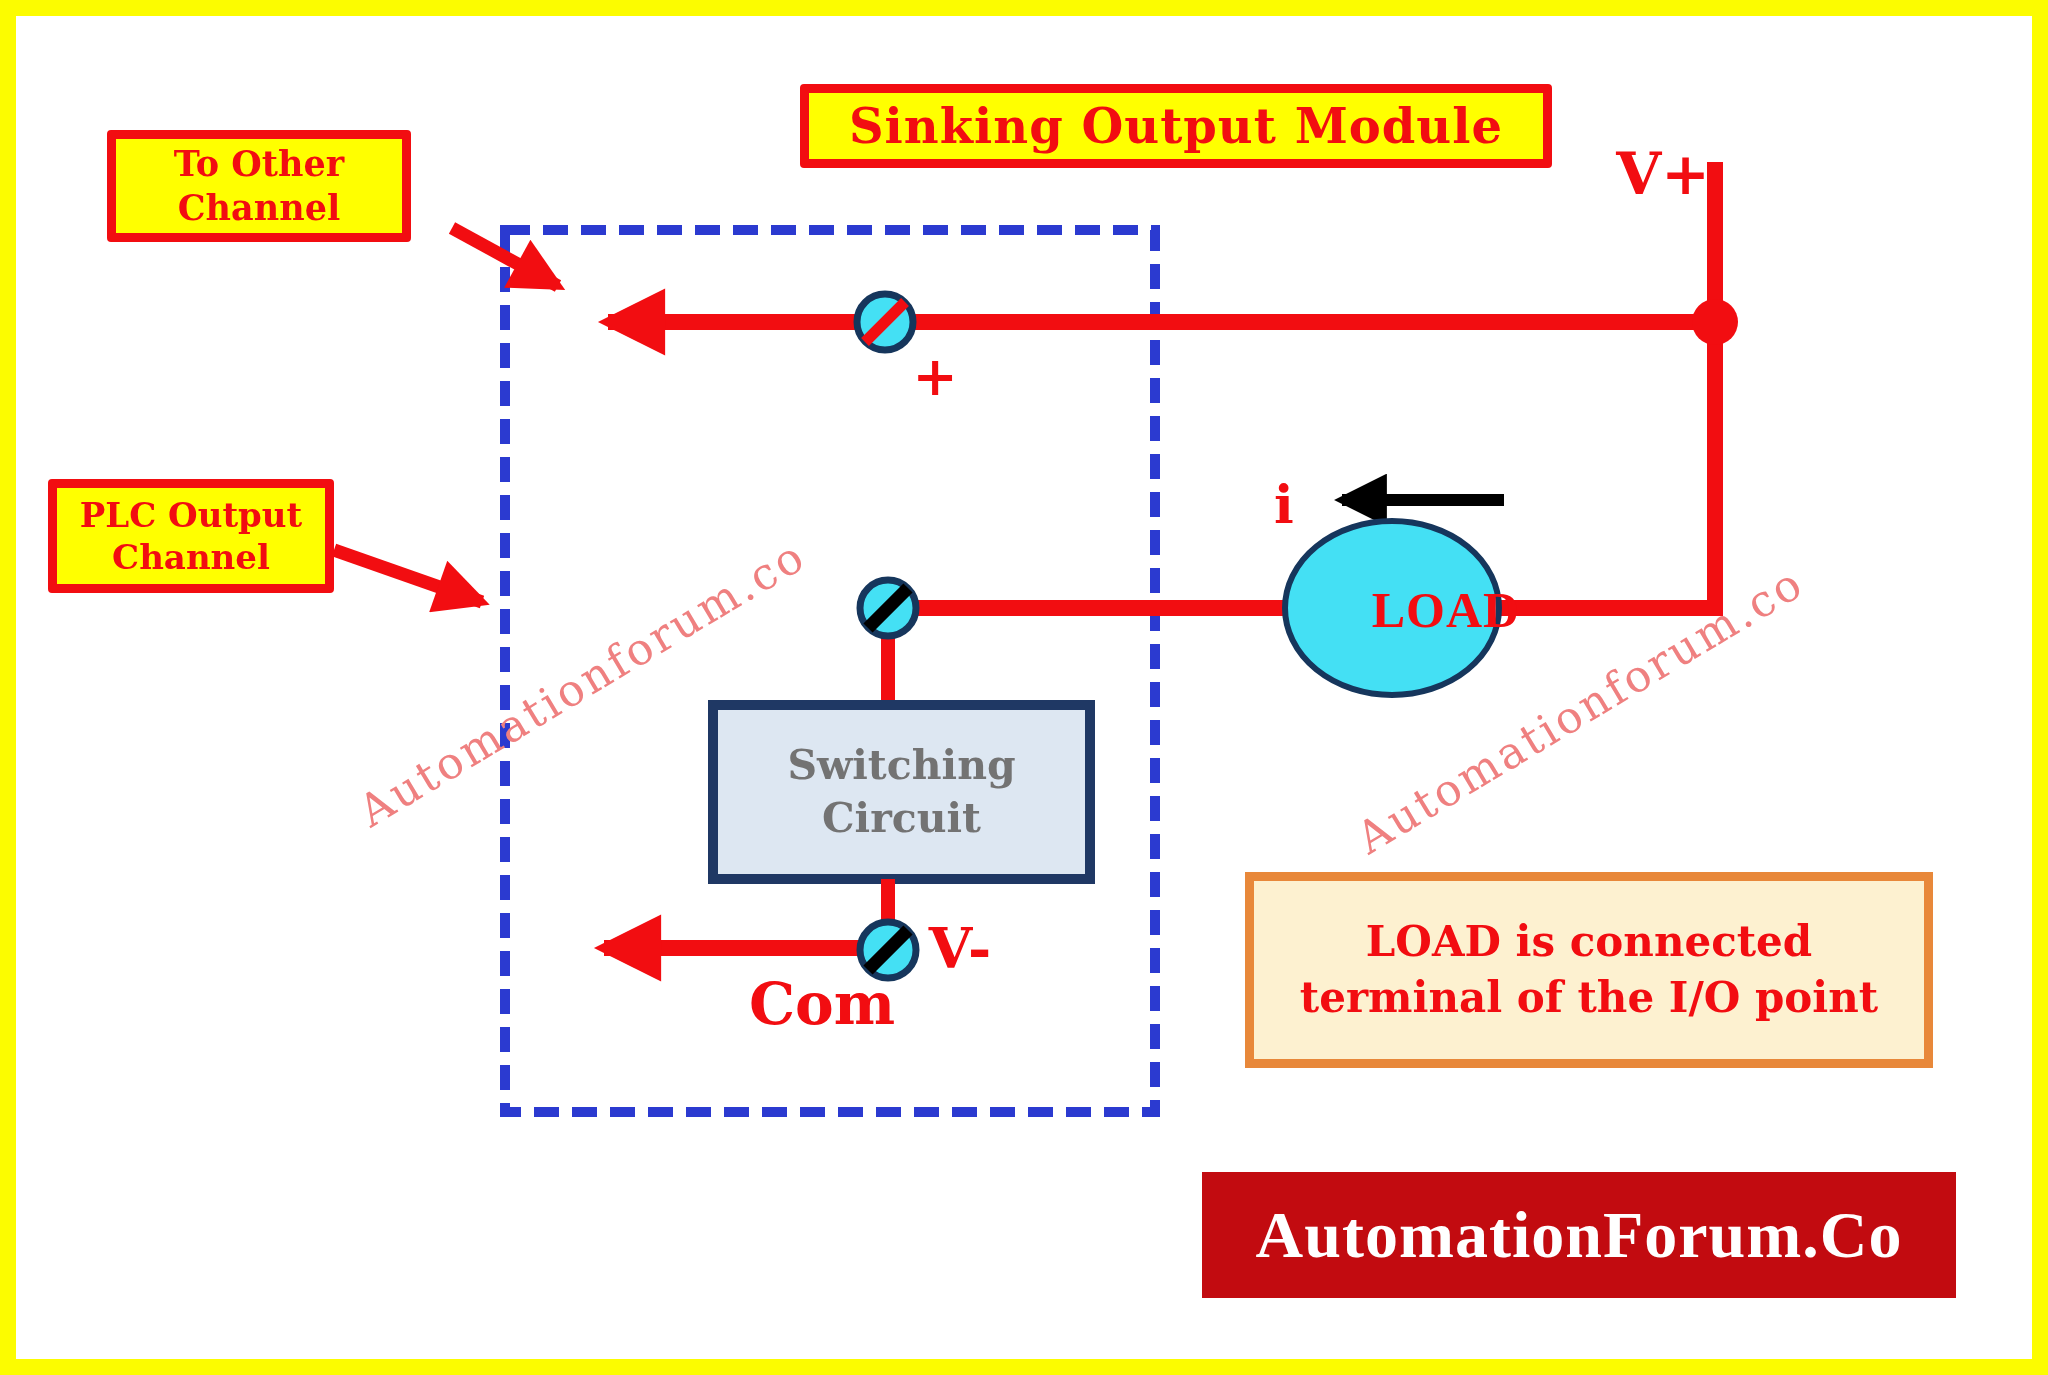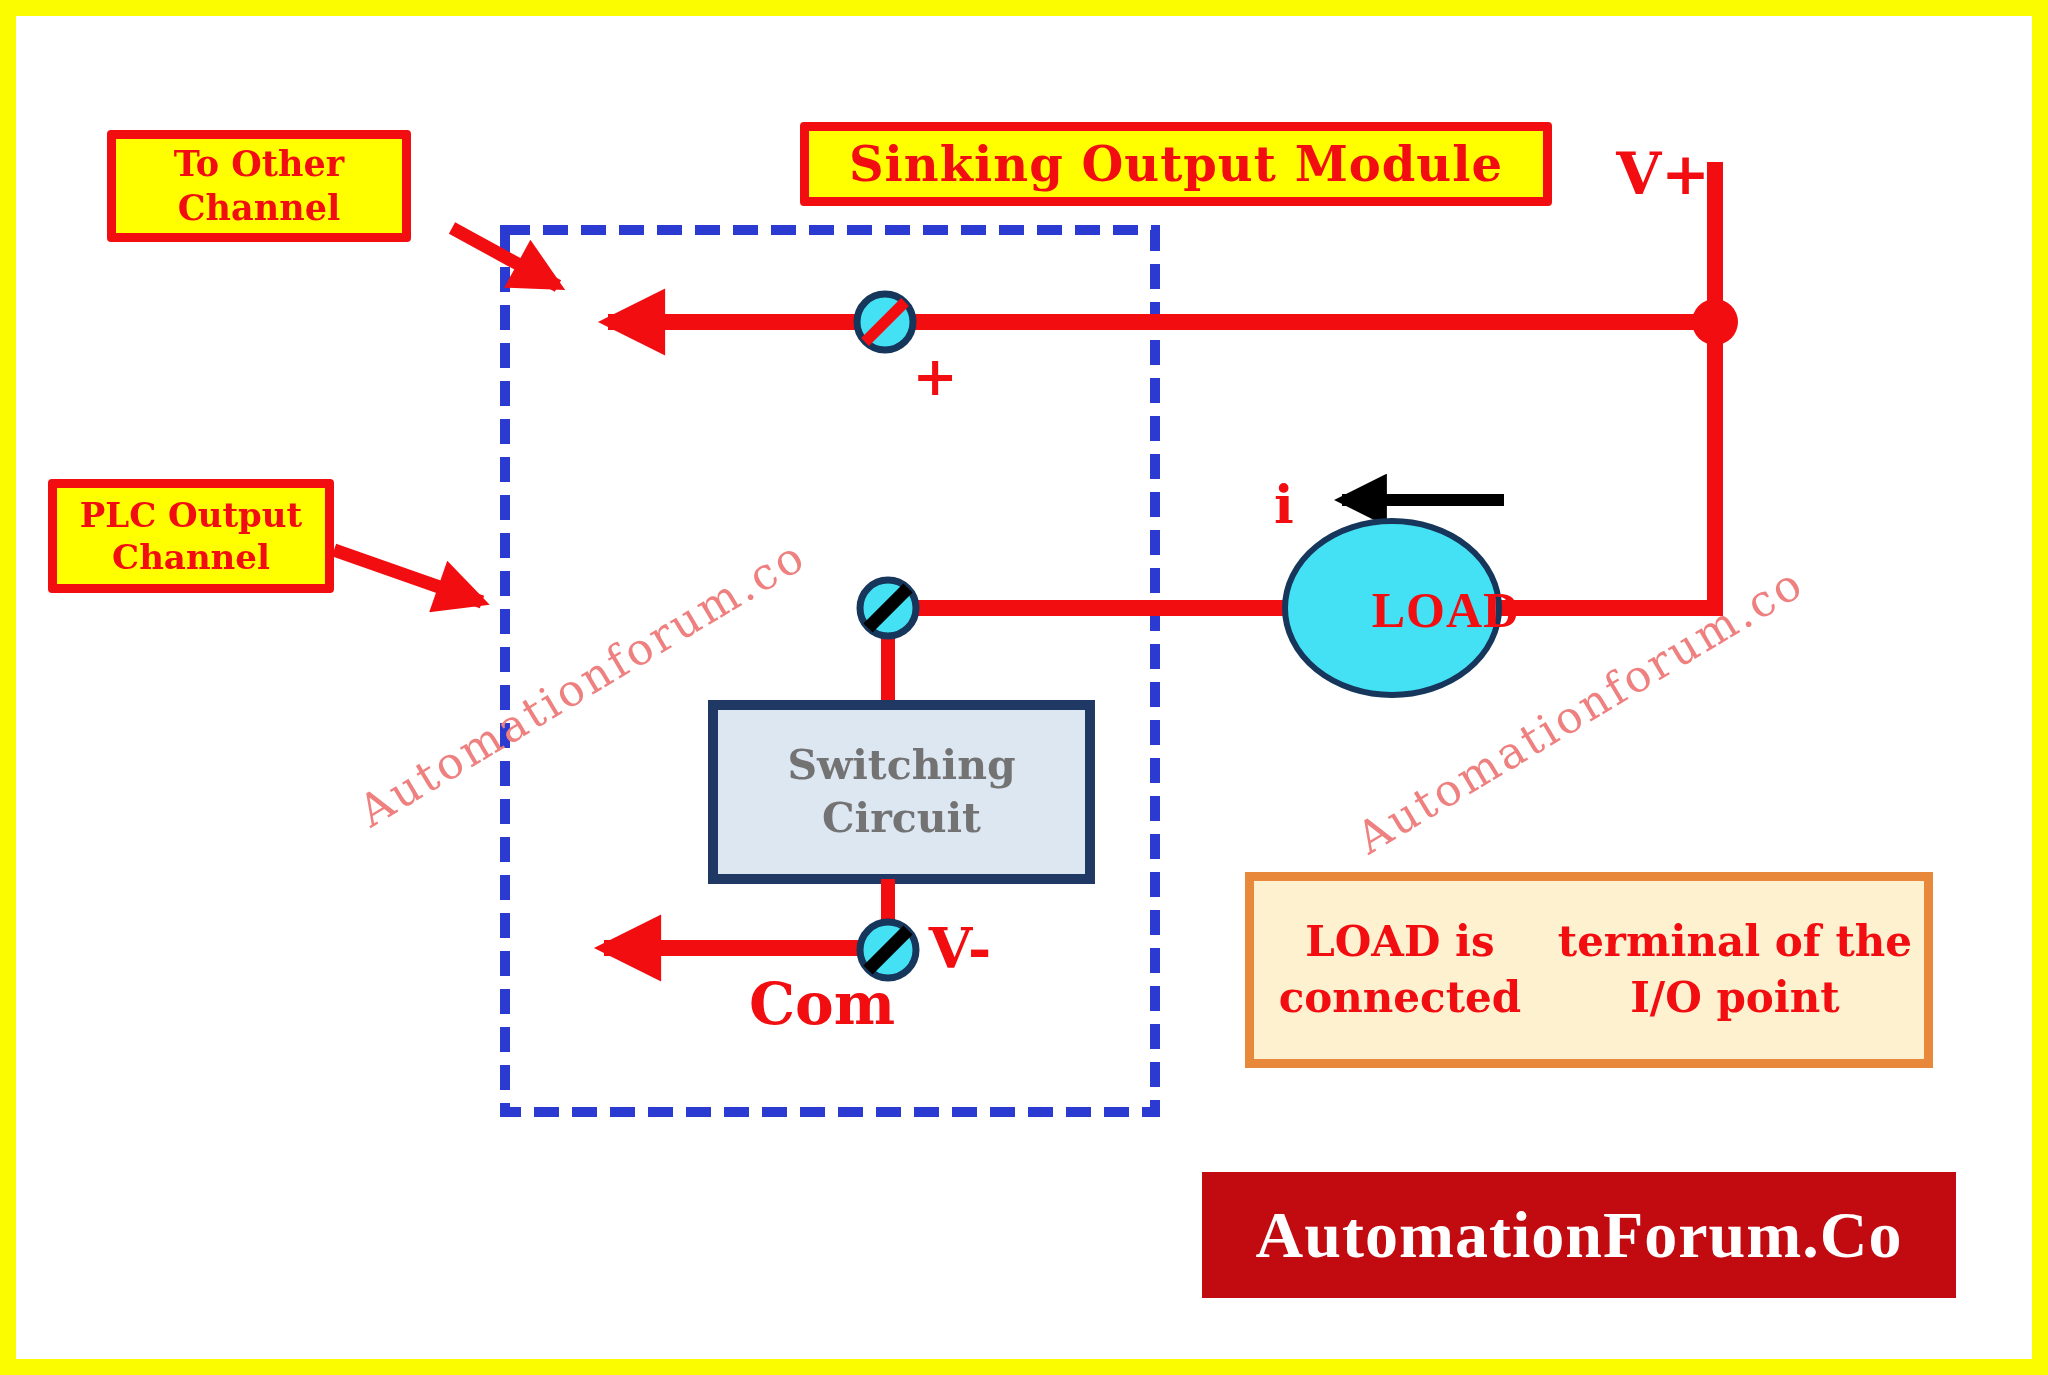--- a/index.html
+++ b/index.html
@@ -22,21 +22,21 @@
     color:#f20d11;
     font-weight:bold;
     display:flex;flex-direction:column;
     align-items:center;justify-content:center;
     text-align:center;
     box-sizing:border-box;
     line-height:1.25;
   }
   .title-box{
     left:784px;top:68px;width:752px;height:84px;
-    font-size:48px;letter-spacing:1px;margin-top:38px;
+    font-size:48px;letter-spacing:1px;
   }
   .toc-box{left:91px;top:114px;width:304px;height:112px;font-size:35px;}
   .plc-box{left:32px;top:457px;width:286px;height:114px;font-size:34px;margin-top:6px;}
 
   .lbl{
     position:absolute;color:#f20d11;font-weight:bold;
     transform:translate(-50%,-50%);white-space:nowrap;
   }
   .lbl-plus{left:919px;top:360px;font-size:54px;}
   .lbl-vplus{left:1647px;top:158px;font-size:58px;}
@@ -47,21 +47,21 @@
 
   .switch-label{
     position:absolute;left:697px;top:689px;width:377px;height:174px;
     display:flex;flex-direction:column;align-items:center;justify-content:center;
     color:#737373;font-weight:bold;font-size:41px;line-height:1.3;
   }
 
   .note-box{
     position:absolute;left:1229px;top:856px;width:688px;height:196px;
     background:#fdf1d0;border:9px solid #e8883a;box-sizing:border-box;
-    display:flex;flex-direction:row;align-items:center;justify-content:center;
+    display:flex;flex-direction:column;align-items:center;justify-content:center;
     color:#f20d11;font-weight:bold;font-size:42px;line-height:1.33;text-align:center;
   }
 
   .banner{
     position:absolute;left:1186px;top:1156px;width:754px;height:126px;
     background:#c20b10;color:#ffffff;
     display:flex;align-items:center;justify-content:center;
     font-family:"Liberation Serif",serif;font-weight:bold;font-size:66px;
     letter-spacing:1px;
   }

